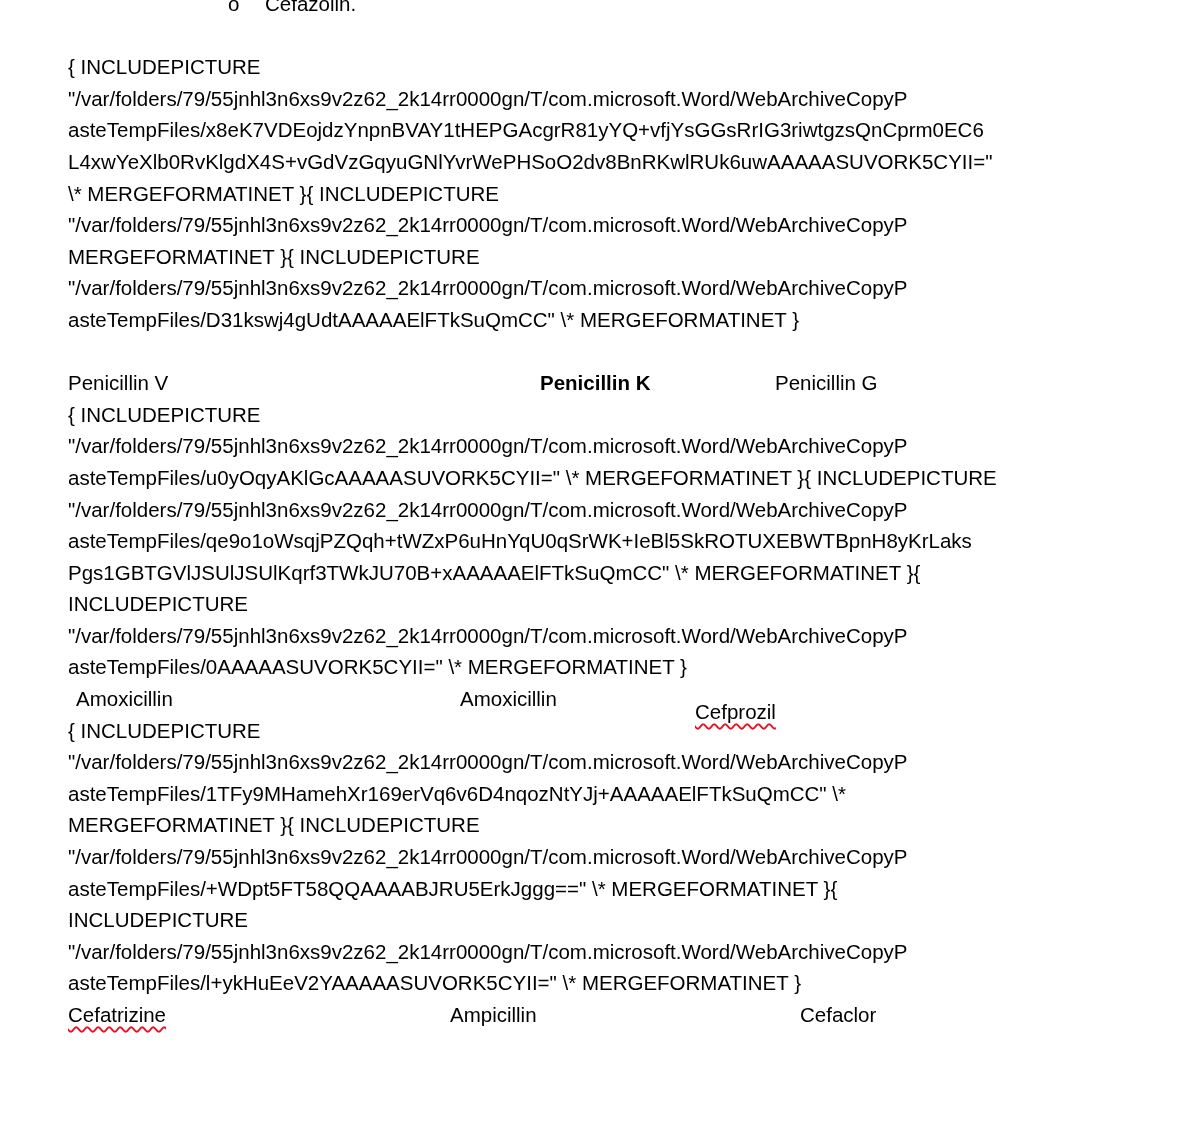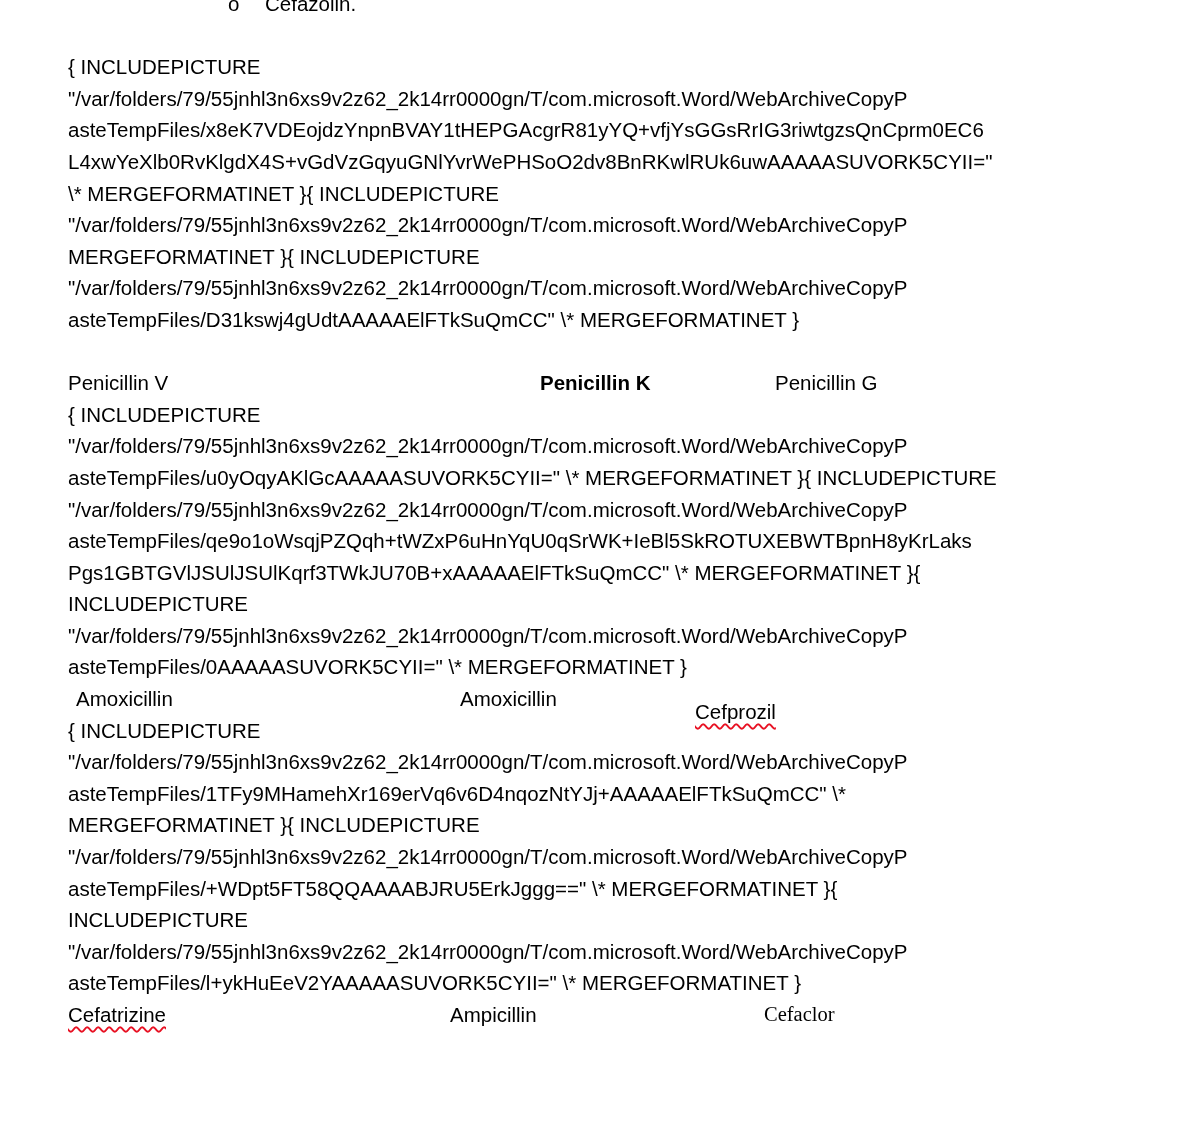--- a/index.html
+++ b/index.html
@@ -35,21 +35,21 @@
   .row .cell {
     position: absolute;
     top: 0;
     white-space: pre;
   }
   .c2a { left: 472px; font-weight: bold; }
   .c3a { left: 707px; }
   .c2b { left: 392px; }
   .c3b { left: 627px; margin-top: 13px; }
   .c2c { left: 382px; }
-  .c3c { left: 696px; font-family: Liberation Serif, serif; }
+  .c3c { left: 732px; }
   .bullet-marker { left: 160px; }
   .bullet-text   { left: 197px; }
   .misspell {
     text-decoration: underline;
     text-decoration-style: wavy;
     text-decoration-color: #e81123;
     text-decoration-thickness: 2px;
     text-underline-offset: 4px;
   }
 </style>

